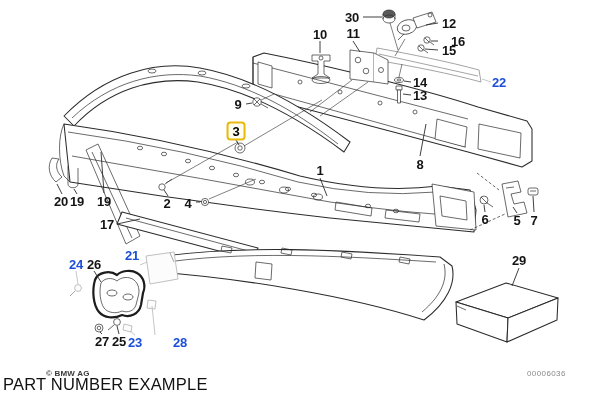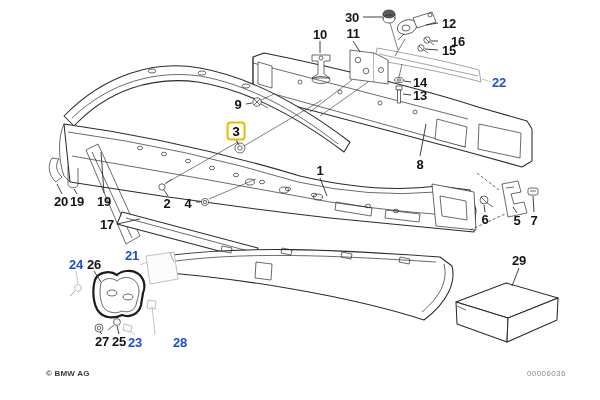--- a/index.html
+++ b/index.html
@@ -255,13 +255,14 @@
       <div class="plabel" style="left: 119px; top: 341px;">25</div>
       <div class="plabel" style="left: 94px; top: 264px;">26</div>
       <div class="plabel" style="left: 102px; top: 341px;">27</div>
       <div class="plabel muted" style="left: 155px; top: 342px; margin-left: 25px;">28</div>
       <div class="plabel" style="left: 519px; top: 260px;">29</div>
       <div class="plabel" style="left: 352px; top: 17px;">30</div>
     </div>
 
   <div class="footer-copy">© BMW AG</div>
   <div class="footer-num">00006036</div>
+  <div class="caption">PART NUMBER EXAMPLE</div>
 </div>
 
 </body></html>

